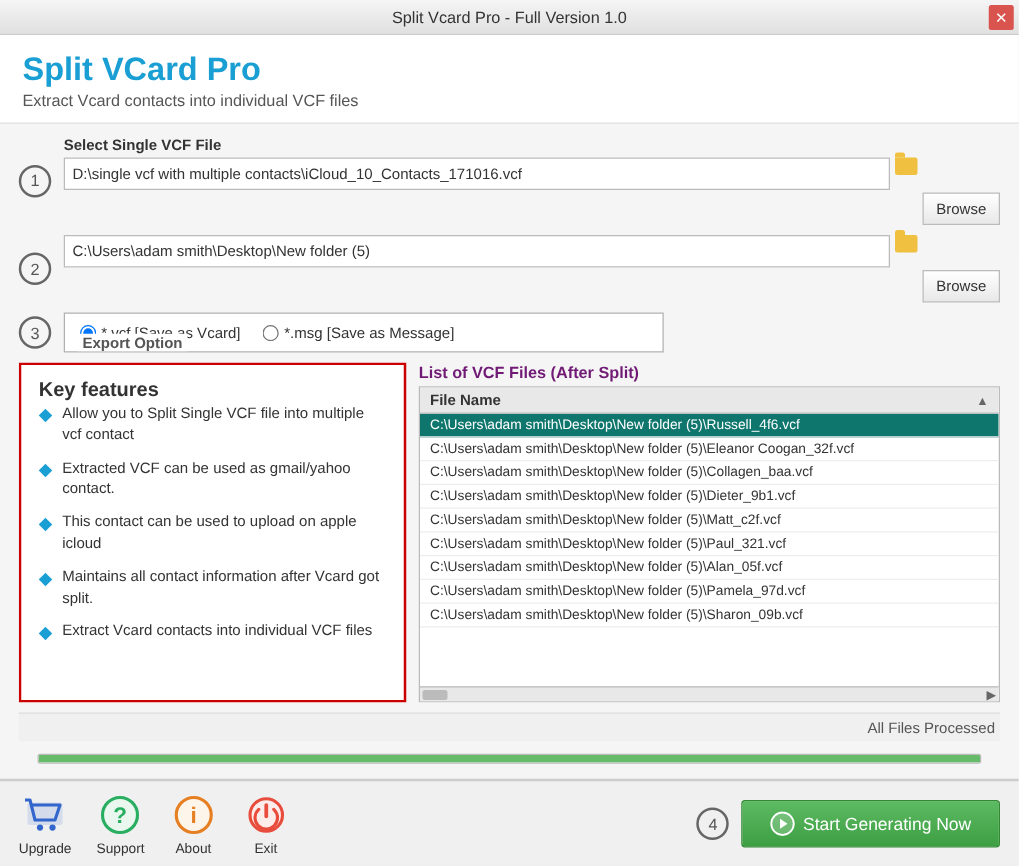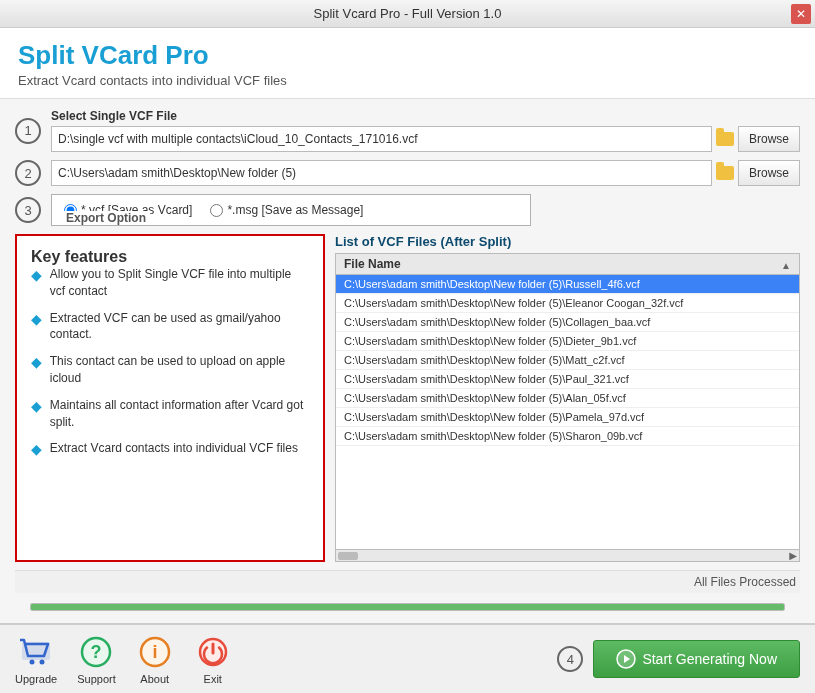--- a/index.html
+++ b/index.html
@@ -102,21 +102,21 @@
       flex-direction: column;
       gap: 3px;
     }
     .step-label {
       font-size: 12px;
       font-weight: bold;
       color: #333;
     }
     .input-row {
       display: flex;
-      align-items: center;
+      align-items: flex-start;
       gap: 4px;
     }
     .file-input {
       flex: 1;
       height: 26px;
       border: 1px solid #bbb;
       padding: 0 6px;
       font-size: 12px;
       background: white;
       color: #333;
@@ -125,20 +125,21 @@
       display: flex;
       align-items: center;
       gap: 4px;
       background: linear-gradient(to bottom, #fff, #e8e8e8);
       border: 1px solid #bbb;
       padding: 3px 10px;
       font-size: 12px;
       cursor: pointer;
       height: 26px;
       color: #333;
+      margin-top: 28px;
     }
     .folder-icon {
       width: 18px;
       height: 14px;
       background: #f0c040;
       border-radius: 0 2px 2px 2px;
       position: relative;
       display: inline-block;
     }
     .folder-icon::before {
@@ -198,21 +199,21 @@
 
     
     .file-list-area {
       flex: 1;
       display: flex;
       flex-direction: column;
     }
     .file-list-title {
       font-size: 13px;
       font-weight: bold;
-      color: #0c4a6e;
+      color: #701a75;
       margin-bottom: 4px;
     }
     .file-list-container {
       border: 1px solid #bbb;
       background: white;
       flex: 1;
       overflow: hidden;
       display: flex;
       flex-direction: column;
     }
@@ -232,21 +233,21 @@
       flex: 1;
     }
     .file-list-item {
       padding: 3px 8px;
       font-size: 11px;
       color: #333;
       border-bottom: 1px solid #eee;
       cursor: default;
     }
     .file-list-item.selected {
-      background: #3b82f6;
+      background: #0f766e;
       color: white;
     }
     .scrollbar-x {
       height: 12px;
       background: #e8e8e8;
       border-top: 1px solid #bbb;
       display: flex;
       align-items: center;
       padding: 0 2px;
     }

